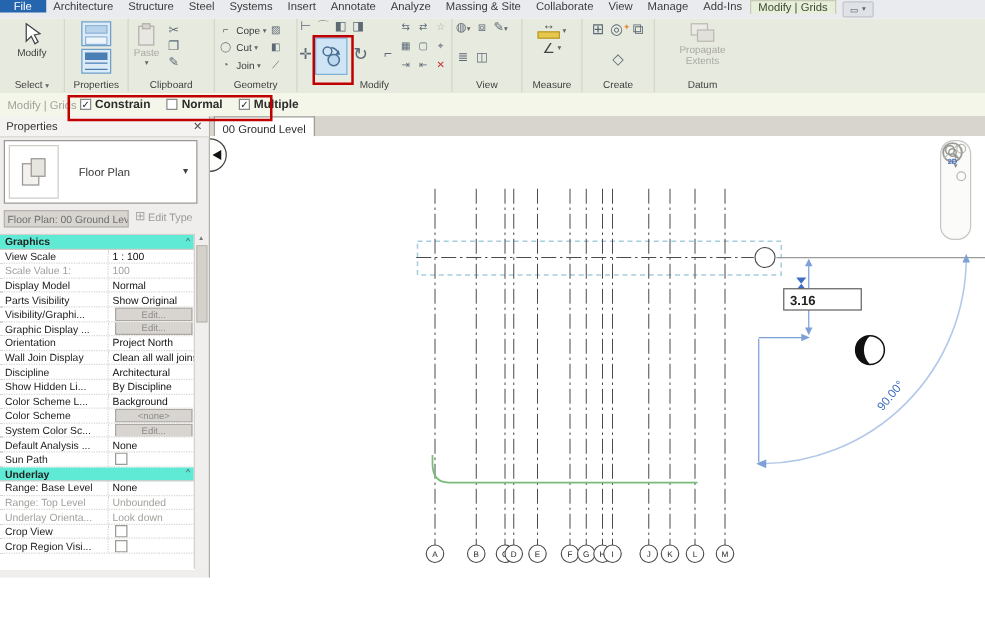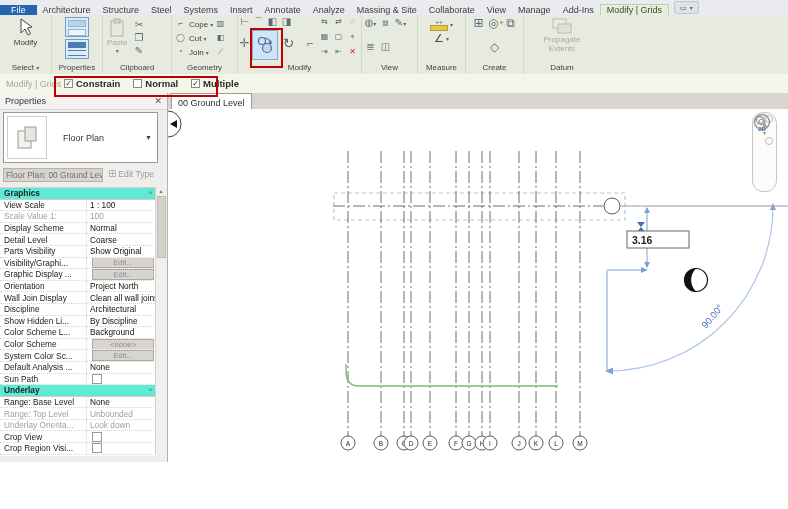--- a/index.html
+++ b/index.html
@@ -1,21 +1,21 @@
 <!DOCTYPE html>
 <html><head>
 <meta charset="utf-8">
 <style>
   html,body{margin:0;padding:0;}
   body{width:788px;height:509px;position:relative;overflow:hidden;background:#fff;
        font-family:"Liberation Sans","DejaVu Sans",sans-serif;color:#333;}
   
   .tabbar{position:absolute;left:0;top:0;width:788px;height:15px;background:#e9ebee;
           display:flex;align-items:stretch;font-size:9px;color:#3b3b3b;}
-  #tabs-host{display:flex;align-items:flex-end;border-radius:7px;}
+  #tabs-host{display:flex;align-items:flex-start;border-radius:7px;}
   .tab{padding:0 6px;display:flex;align-items:center;cursor:default;white-space:nowrap;}
   .tab.file{background:#2565ae;color:#fff;padding:0 11px;}
   .tab.active{background:#e7eedb;border:1px solid #c6cbb4;border-bottom:none;color:#3c4a2f;}
   .panelbtn{margin-left:5px;display:flex;align-items:center;gap:3px;background:#dfe2e6;
             border:1px solid #c2c6cc;border-radius:2px;padding:0 5px;height:11px;align-self:center;
             font-size:7px;color:#555;}
   
   .ribbon{position:absolute;left:0;top:15px;width:788px;height:59px;background:#e7eadf;
           border-bottom:1px solid #ccd0c2;display:flex;}
   .rpanel{position:relative;border-right:1px solid #d4d7ca;box-sizing:border-box;flex:0 0 auto;
@@ -335,26 +335,22 @@
       </div>
       <div class="prow">
         <span class="pl">View Scale</span>
         <span class="pv">1 : 100</span>
       </div>
       <div class="prow disabled">
         <span class="pl">Scale Value    1:</span>
         <span class="pv">100</span>
       </div>
       <div class="prow">
-        <span class="pl">Display Scheme</span>
+        <span class="pl">Display Model</span>
         <span class="pv">Normal</span>
-      </div>
-      <div class="prow">
-        <span class="pl">Detail Level</span>
-        <span class="pv">Coarse</span>
       </div>
       <div class="prow">
         <span class="pl">Parts Visibility</span>
         <span class="pv">Show Original</span>
       </div>
       <div class="prow">
         <span class="pl">Visibility/Graphi...</span>
         <span class="pv">
           <span class="pbtn">Edit...</span>
         </span>

